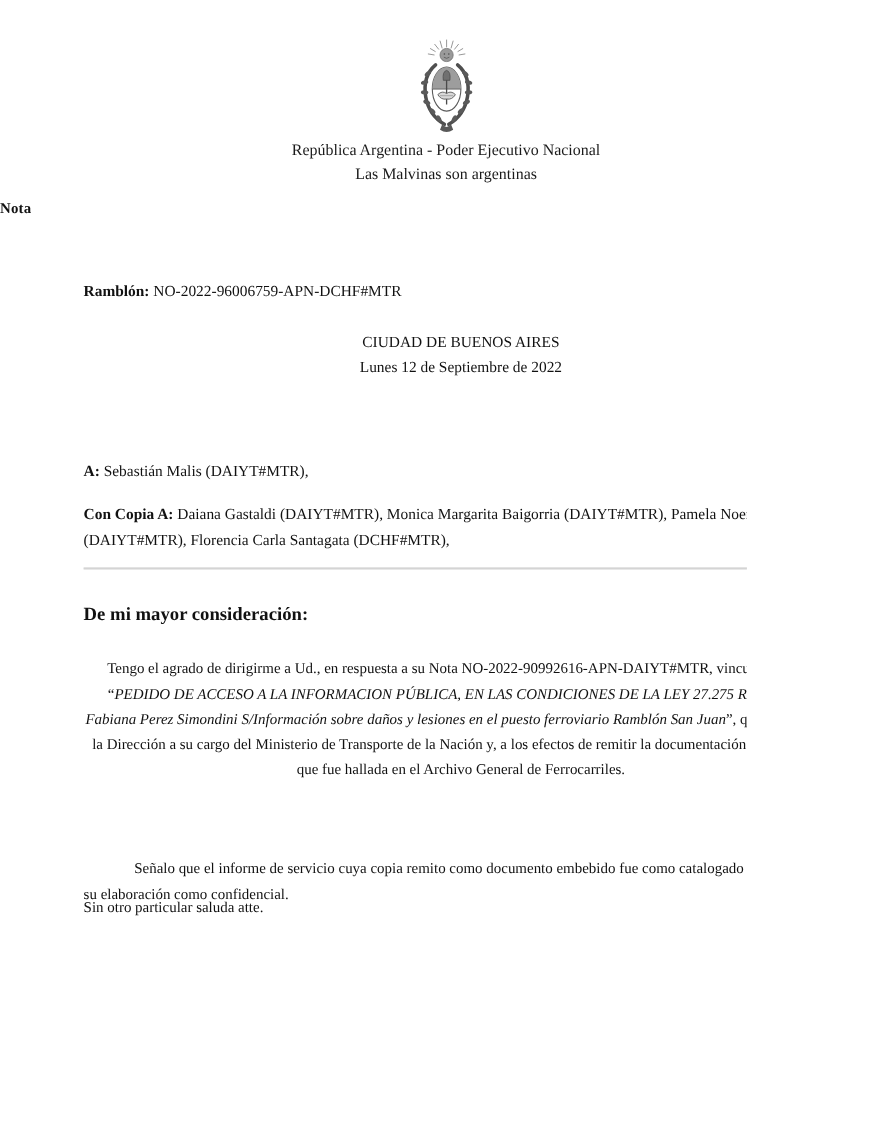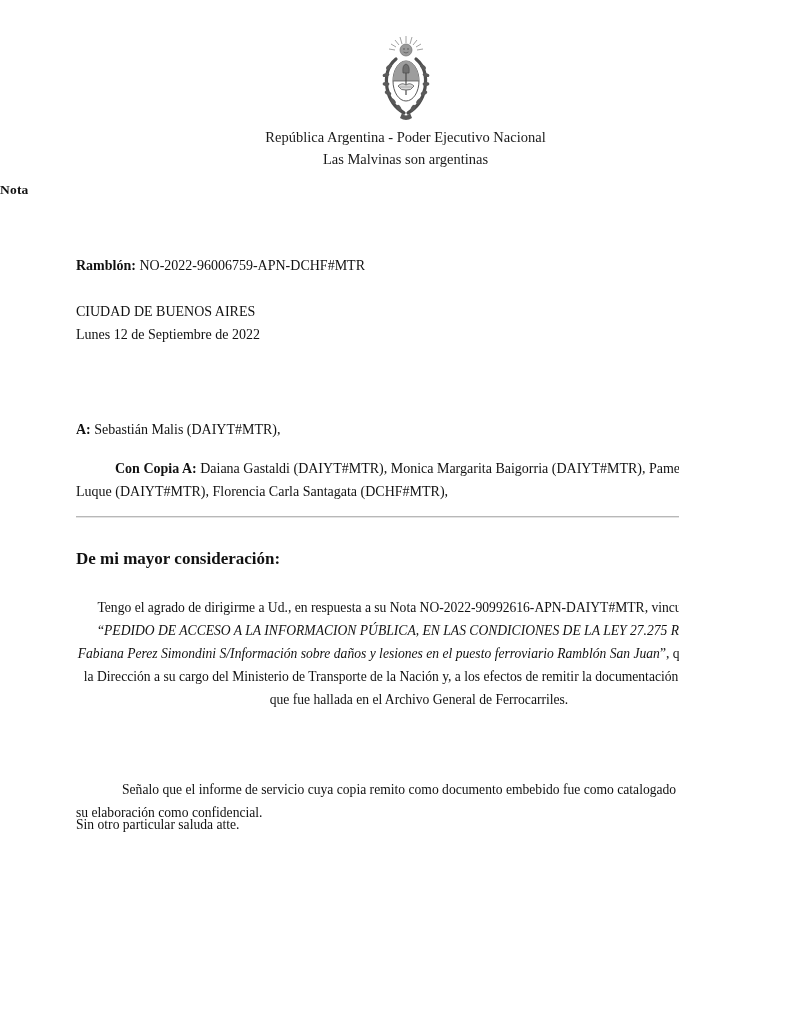--- a/index.html
+++ b/index.html
@@ -66,21 +66,21 @@
   }
   .meta-numero {
     top: 256px;
     font-size: 14px;
     line-height: 20px;
   }
   .meta-numero b { font-weight: bold; }
 
   .place-date {
     top: 300px;
-    text-align: left;
+    text-align: center;
     font-size: 14px;
     line-height: 23px;
   }
 
   .meta-ref {
     top: 361px;
     font-size: 14px;
     line-height: 20px;
   }
   .meta-ref b { font-weight: bold; }
@@ -90,21 +90,21 @@
     font-size: 14px;
     line-height: 20px;
   }
   .meta-a b { font-weight: bold; }
 
   .meta-cc {
     top: 457px;
     font-size: 14px;
     line-height: 23px;
   }
-  .meta-cc b { font-weight: bold; margin-left: 39px; }
+  .meta-cc b { font-weight: bold; }
 
   
   .divider {
     position: absolute;
     left: 76px;
     top: 516px;
     width: 686px;
     height: 2px;
     border-top: 1px solid #b8b8b8;
     border-bottom: 1px solid #e3e3e3;

